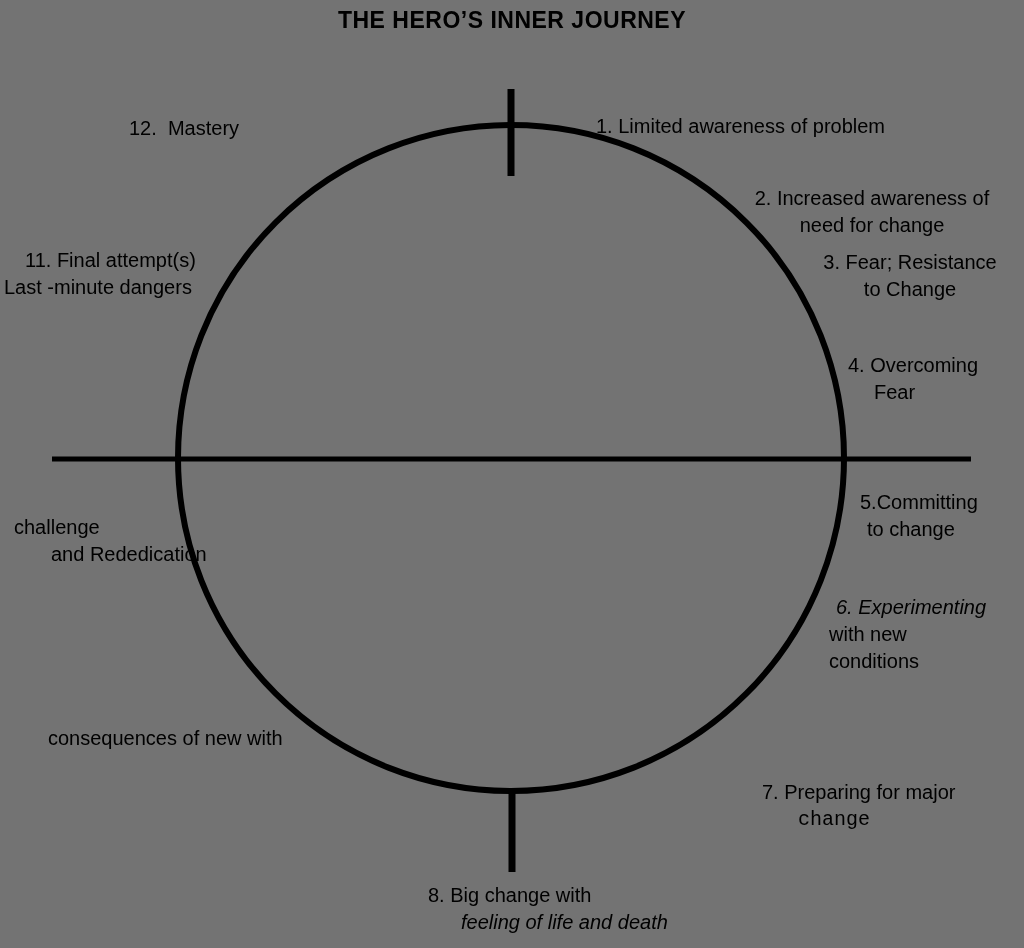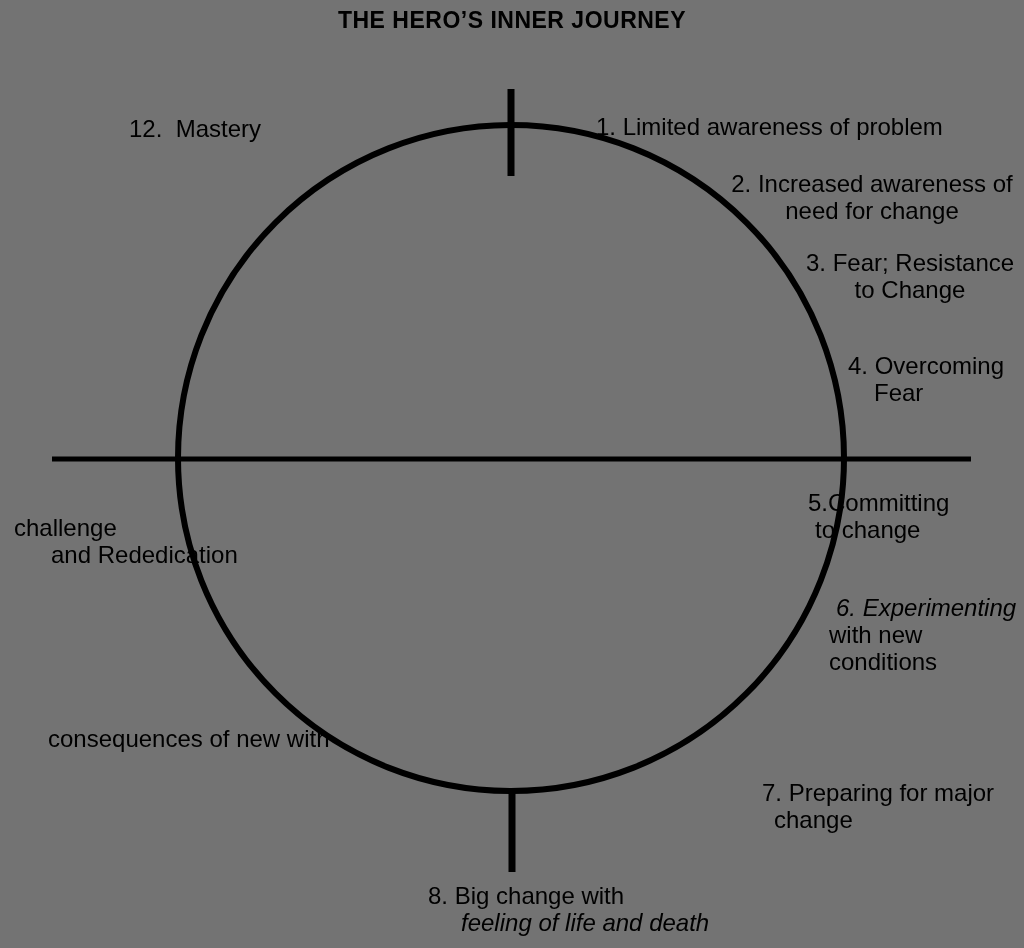--- a/index.html
+++ b/index.html
@@ -26,38 +26,38 @@
     left: 0;
     top: 7px;
     width: 100%;
     text-align: center;
     font-weight: bold;
     font-size: 23px;
     letter-spacing: 0.5px;
   }
   .stage {
     position: absolute;
-    font-size: 24px;
+    font-size: 20px;
     line-height: 27px;
   }
   .line {
     white-space: pre; 
   }
   
   .s1  { left: 596px; top: 113px; }
-  .s2  { left: 728px; top: 170px; width: 288px; text-align: center; }
+  .s2  { left: 728px; top: 185px; width: 288px; text-align: center; }
   .s3  { left: 806px; top: 249px; width: 208px; text-align: center; }
   .s4  { left: 848px; top: 352px; }
   .s4 .line:nth-child(2) { margin-left: 26px; }
-  .s5  { left: 808px; top: 489px; }
+  .s5  { left: 860px; top: 489px; }
   .s5 .line:nth-child(2) { margin-left: 7px; }
   .s6  { left: 829px; top: 594px; }
   .s6 .line:nth-child(1) { margin-left: 7px; font-style: italic; }
   .s7  { left: 762px; top: 779px; }
-  .s7 .line:nth-child(2) { margin-left: 12px; }
+  .s7 .line:nth-child(2) { margin-left: 36px; font-family: Liberation Mono, monospace; }
   .s8  { left: 428px; top: 882px; }
   .s8 .line:nth-child(2) { margin-left: 33px; font-style: italic; }
   .s9  { left: 23px;  top: 725px; }
   .s9 .line:nth-child(1) { margin-left: 25px; }
   .s10 { left: 7px;   top: 514px; }
   .s10 .line:nth-child(1) { margin-left: 7px; }
   .s10 .line:nth-child(2) { margin-left: 44px; }
   .s11 { left: 4px;   top: 247px; }
   .s11 .line:nth-child(1) { margin-left: 21px; }
   .s12 { left: 129px; top: 115px; }
@@ -118,18 +118,22 @@
 
   <div class="stage s9">
     <div class="line">consequences of new with</div>
   </div>
 
   <div class="stage s10">
     <div class="line">challenge</div>
     <div class="line">and Rededication</div>
   </div>
 
+  <div class="stage s11">
+    <div class="line">11. Final attempt(s)</div>
+    <div class="line">Last -minute dangers</div>
+  </div>
 
   <div class="stage s12">
     <div class="line">12.  Mastery</div>
   </div>
 
 </div>
 
 </body></html>

